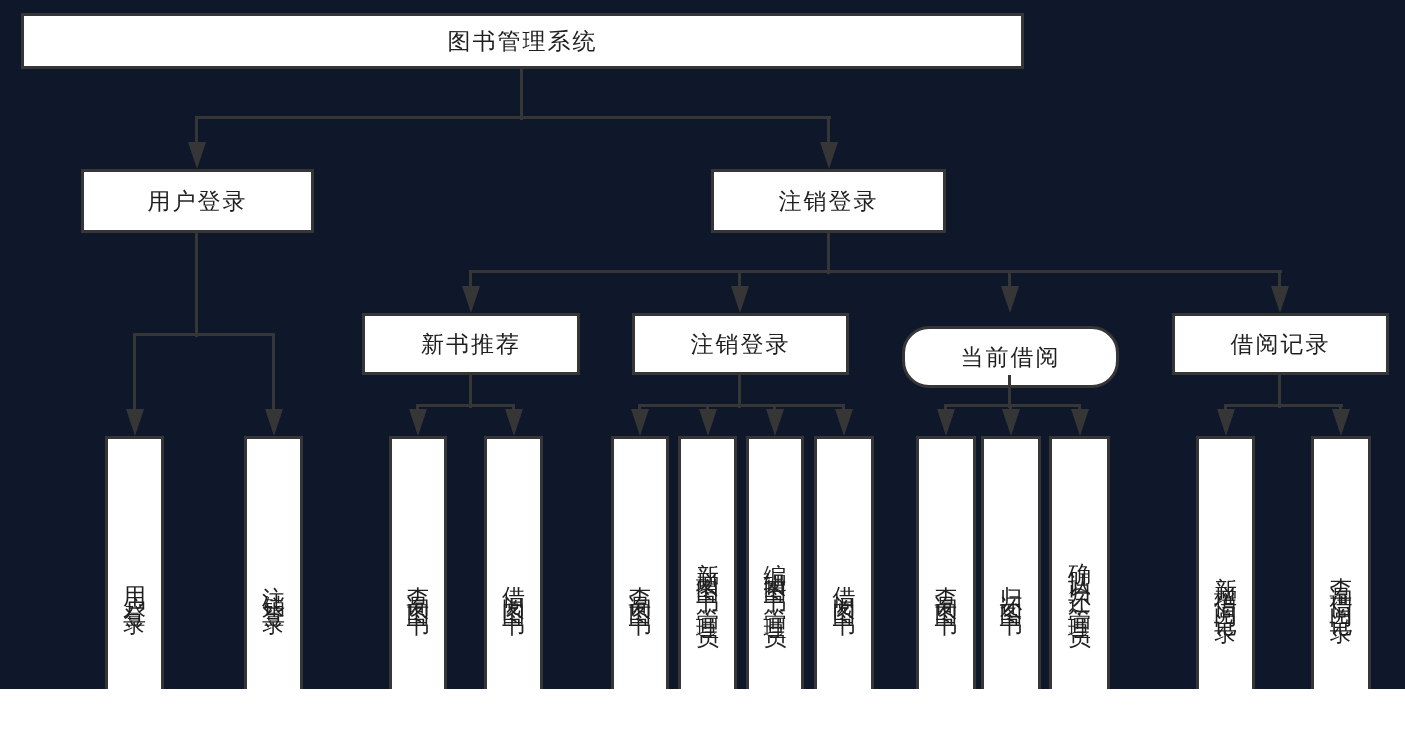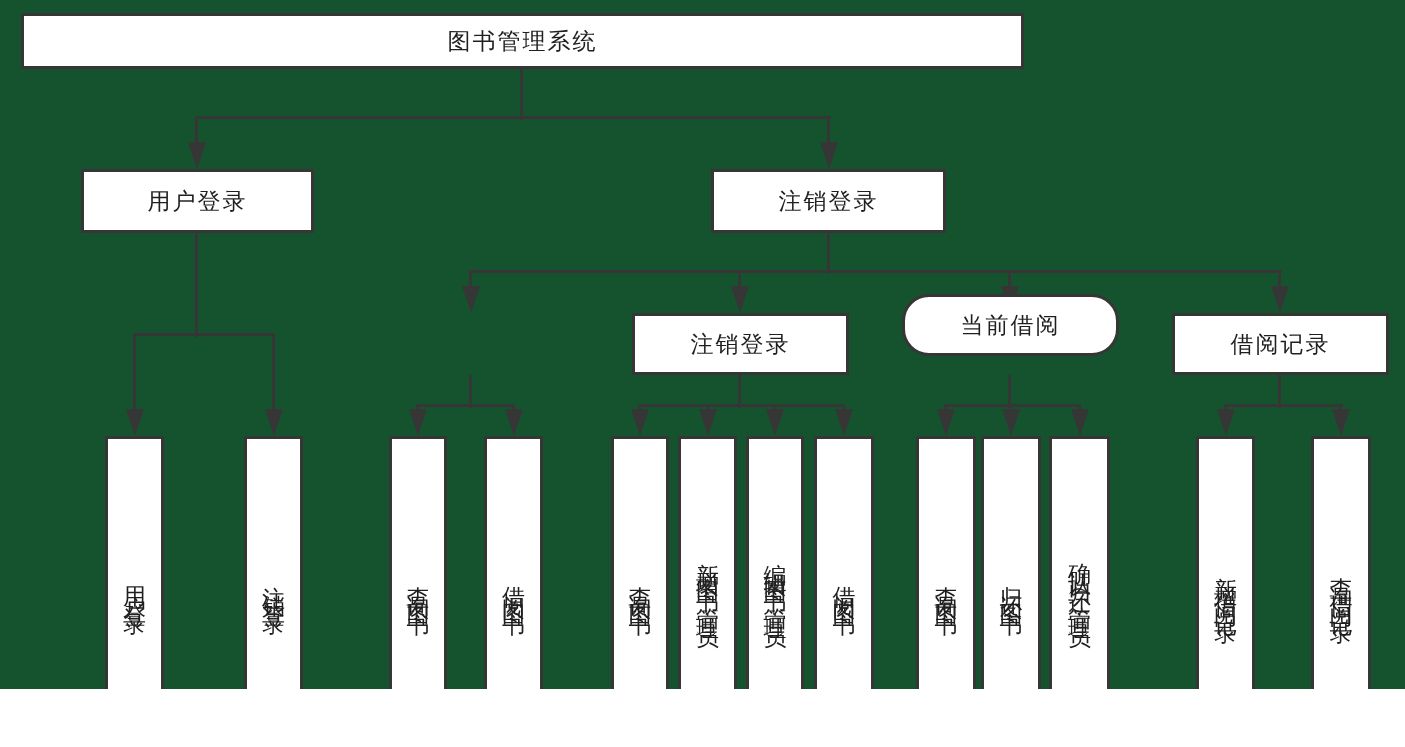--- a/index.html
+++ b/index.html
@@ -3,21 +3,21 @@
 <meta charset="utf-8">
 <style>
   :root{
     --line:#363636;
     --ink:#1f1f1f;
     --wm:#a8a8a8;
   }
   html,body{margin:0;padding:0;background:#ffffff;}
   body{font-family:"Liberation Sans","DejaVu Sans",sans-serif;color:var(--ink);}
   .canvas{
-    position:relative;width:1405px;height:689px;background:#14532d;overflow:hidden;
+    position:relative;width:1405px;height:689px;background:#0f172a;overflow:hidden;
   }
   
   .node{
     position:absolute;box-sizing:border-box;
     border:3px solid var(--line);background:#ffffff;
     display:flex;align-items:center;justify-content:center;
     font-size:23px;letter-spacing:2px;color:var(--ink);
   }
   
   .leaf{
@@ -77,24 +77,27 @@
   <div class="hl" style="left:469px;top:270px;width:813px;"></div>
   <div class="vl" style="left:469px;top:272px;height:17px;"></div>
   <div class="vl" style="left:738px;top:272px;height:17px;"></div>
   <div class="vl" style="left:1008px;top:272px;height:17px;"></div>
   <div class="vl" style="left:1278px;top:272px;height:17px;"></div>
   <div class="arr" style="left:462px;top:286px;"></div>
   <div class="arr" style="left:731px;top:286px;"></div>
   <div class="arr" style="left:1001px;top:286px;"></div>
   <div class="arr" style="left:1271px;top:286px;"></div>
 
+  <div class="node" style="left:362px;top:313px;width:218px;height:62px;">
+    <span>新书推荐</span>
+  </div>
   <div class="node" style="left:632px;top:313px;width:217px;height:62px;">
     <span>注销登录</span>
   </div>
-  <div class="node" style="left:902px;top:294px;width:217px;height:62px;border-radius:27px;">
+  <div class="node" style="left:902px;top:326px;width:217px;height:62px;border-radius:27px;">
     <span>当前借阅</span>
   </div>
   <div class="node" style="left:1172px;top:313px;width:217px;height:62px;">
     <span>借阅记录</span>
   </div>
 
   <div class="vl" style="left:469px;top:375px;height:33px;"></div>
   <div class="vl" style="left:738px;top:375px;height:33px;"></div>
   <div class="vl" style="left:1008px;top:375px;height:33px;"></div>
   <div class="vl" style="left:1278px;top:375px;height:33px;"></div>

